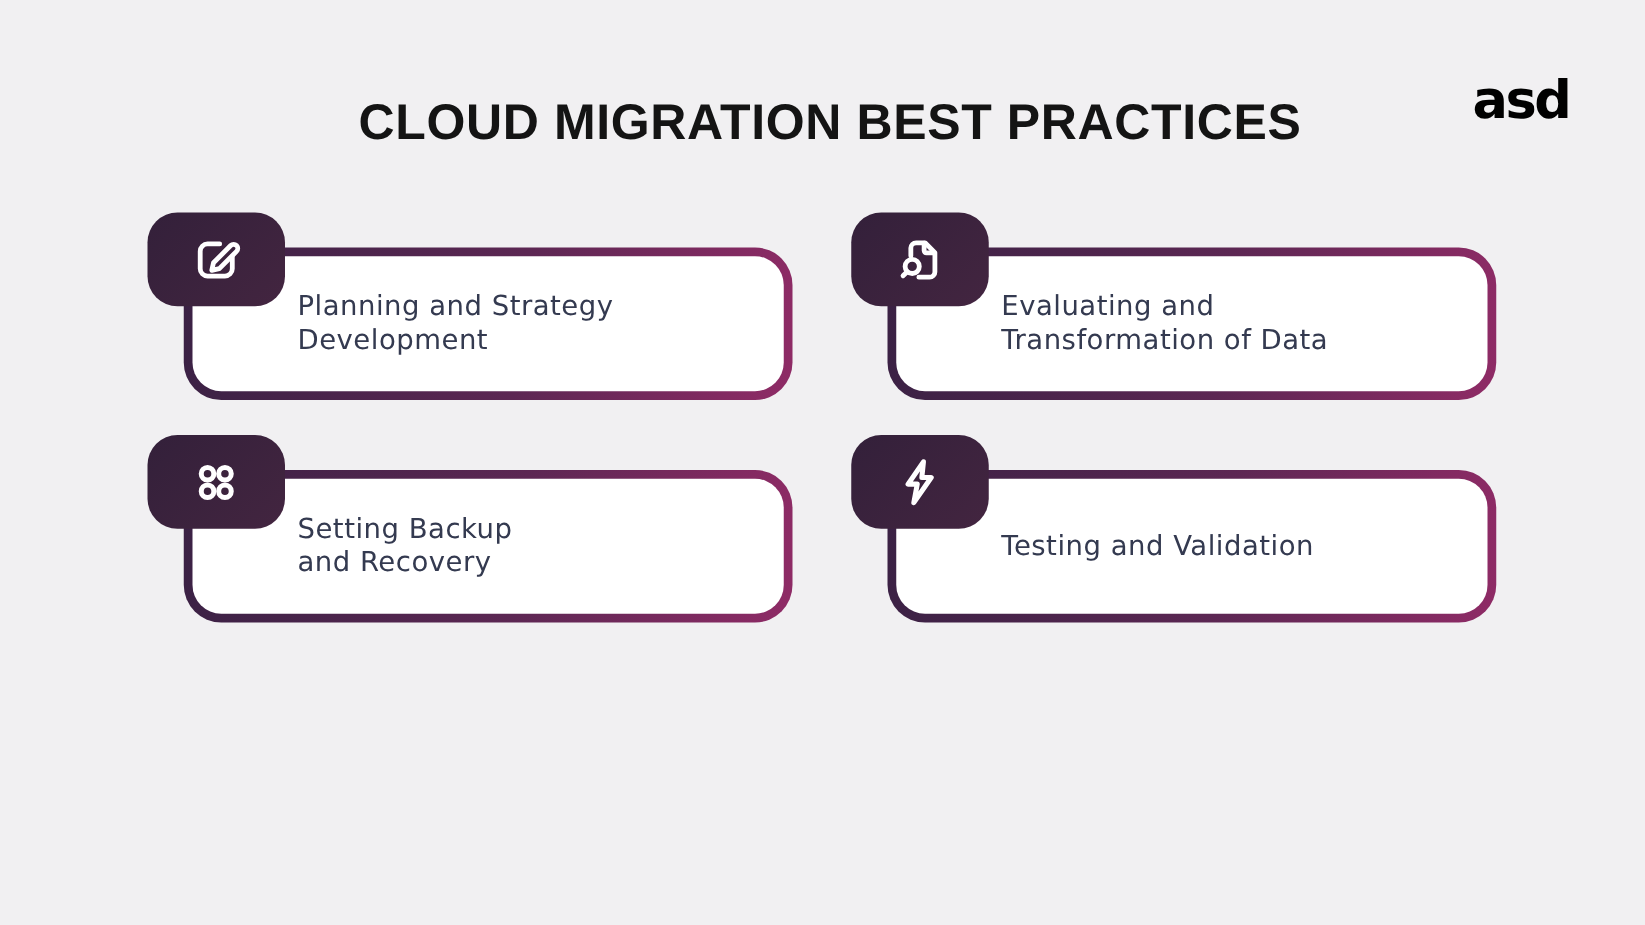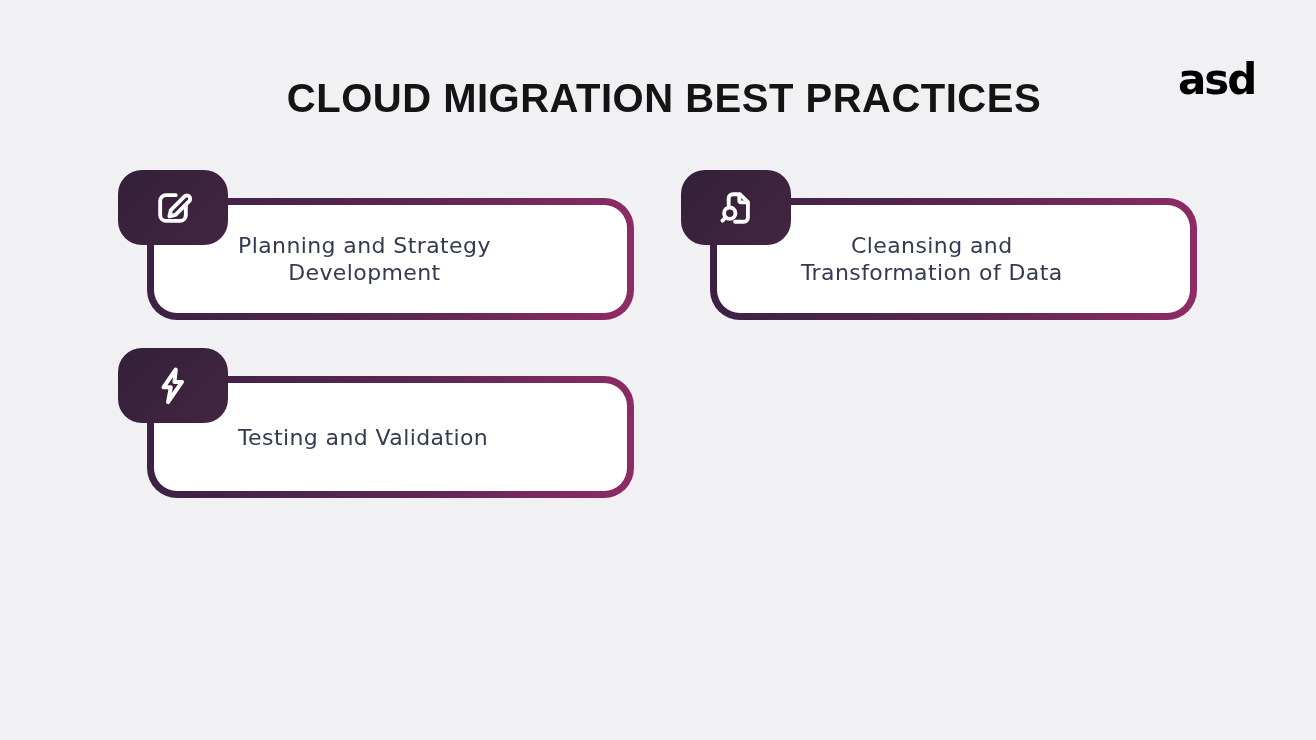--- a/index.html
+++ b/index.html
@@ -31,21 +31,21 @@
     position:absolute;left:147px;top:198px;
     display:grid;
     grid-template-columns:487px 487px;
     column-gap:76px;row-gap:56px;
   }
   .card{position:relative;width:487px;height:122px;}
   .card-border{
     position:absolute;inset:0;
     border-radius:30px;
     background:linear-gradient(97deg,#3a2144 0%,#5c2753 55%,#8f2b66 100%);
-    padding:7px;box-sizing:border-box;text-align:center;
+    padding:7px;box-sizing:border-box;
   }
   .card-inner{
     width:100%;height:100%;
     background:#ffffff;border-radius:23px;
     display:flex;align-items:center;
     padding-left:84px;box-sizing:border-box;
   }
   .card-label{
     font-size:22px;line-height:27px;letter-spacing:0.4px;
     color:#343a50;white-space:pre-line;
@@ -80,36 +80,52 @@
         <svg width="44" height="44" viewBox="0 0 24 24" fill="none" stroke="#ffffff" stroke-width="2.1" stroke-linecap="round" stroke-linejoin="round">
           <path d="M13.5 5H8.2A3.2 3.2 0 0 0 5 8.2v7.6A3.2 3.2 0 0 0 8.2 19h7.6a3.2 3.2 0 0 0 3.2-3.2V10.5"></path>
           <path d="M10.8 13.2l7.5-7.5a1.8 1.8 0 0 1 2.55 2.55l-7.5 7.5-3.3.75.75-3.3z"></path>
         </svg>
       </div>
     </div>
 
     <div class="card">
       <div class="card-border">
         <div class="card-inner">
-          <div class="card-label">Cleansing and
+          <div class="card-label">Evaluating and
 Transformation of Data</div>
         </div>
       </div>
       <div class="badge">
         <svg width="44" height="44" viewBox="0 0 24 24" fill="none" stroke="#ffffff" stroke-width="2.1" stroke-linecap="round" stroke-linejoin="round">
           <path d="M8 10.2V6.8A2.3 2.3 0 0 1 10.3 4.5h3.9l4.3 4.3v8.4a2.3 2.3 0 0 1-2.3 2.3h-4.7"></path>
           <path d="M13.8 4.7v3.2a1 1 0 0 0 1 1h3.3"></path>
           <circle cx="8.6" cy="14.8" r="3.1"></circle>
           <path d="M6.4 17.1 4.6 18.9"></path>
         </svg>
       </div>
     </div>
 
 
 
+    <div class="card">
+      <div class="card-border">
+        <div class="card-inner">
+          <div class="card-label">Setting Backup
+and Recovery</div>
+        </div>
+      </div>
+      <div class="badge">
+        <svg width="44" height="44" viewBox="0 0 24 24" fill="none" stroke="#ffffff" stroke-width="2.2" stroke-linecap="round" stroke-linejoin="round">
+          <circle cx="8.2" cy="8.2" r="2.75"></circle>
+          <circle cx="15.8" cy="8.2" r="2.75"></circle>
+          <circle cx="8.2" cy="15.8" r="2.75"></circle>
+          <circle cx="15.8" cy="15.8" r="2.75"></circle>
+        </svg>
+      </div>
+    </div>
 
     <div class="card">
       <div class="card-border">
         <div class="card-inner">
           <div class="card-label">Testing and Validation</div>
         </div>
       </div>
       <div class="badge">
         <svg width="44" height="44" viewBox="0 0 24 24" fill="none" stroke="#ffffff" stroke-width="2.2" stroke-linecap="round" stroke-linejoin="round">
           <path d="M13.5 3 6.8 12.7h4L9.3 20.8l7.6-11h-4.1L13.5 3z"></path>

